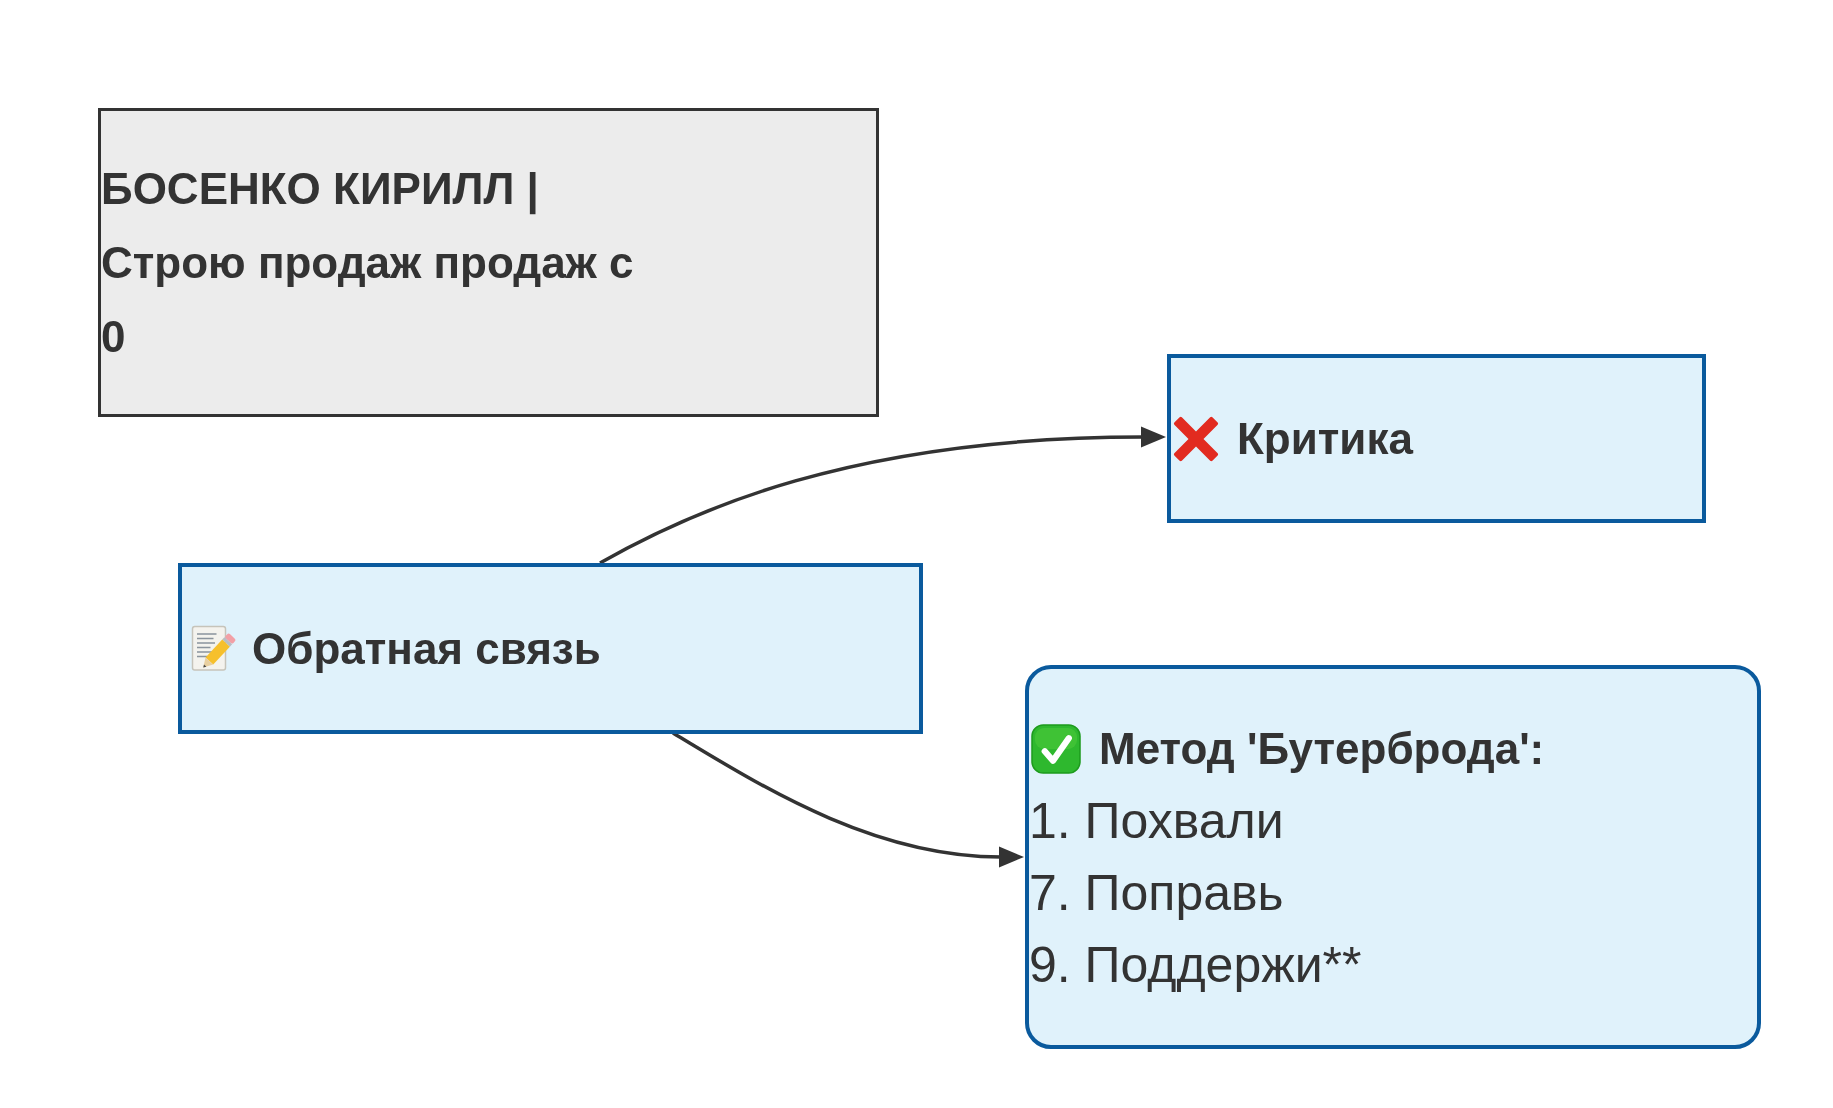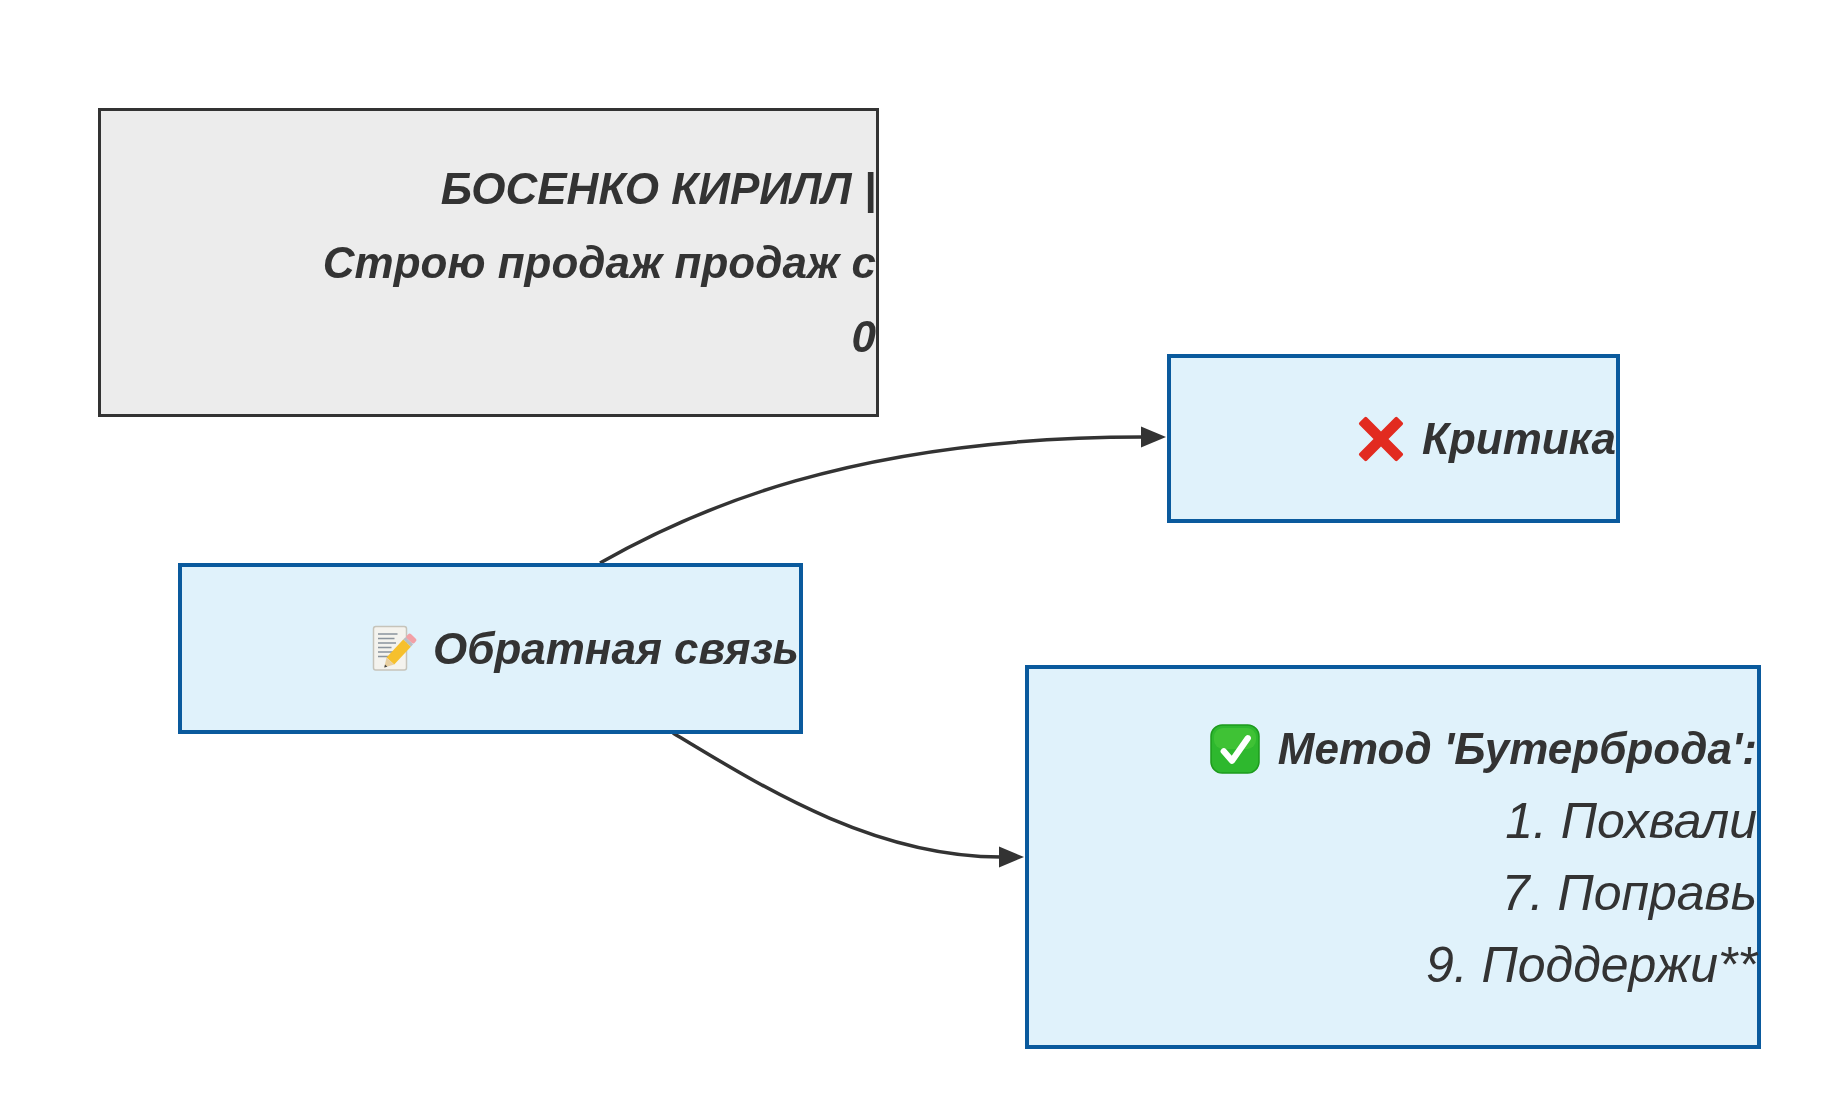--- a/index.html
+++ b/index.html
@@ -2,30 +2,29 @@
 <html><head>
 <meta charset="utf-8">
 <style>
   html,body{margin:0;padding:0;background:#ffffff;}
   .stage{
     position:relative;width:1833px;height:1108px;background:#ffffff;
     font-family:"Liberation Sans",sans-serif;color:#333333;overflow:hidden;
   }
   .node{
     position:absolute;box-sizing:border-box;
-    display:flex;flex-direction:column;justify-content:center;align-items:flex-end;
+    display:flex;flex-direction:column;justify-content:center;align-items:flex-start;
     text-align:center;
-    font-style:italic;
   }
   .node-gray{background:#ececec;border:3px solid #333333;}
   .node-blue{background:#e0f2fb;border:4px solid #0a5a9d;}
   .node-profile{left:98px;top:108px;width:781px;height:309px;}
-  .node-feedback{left:178px;top:563px;width:625px;height:171px;}
-  .node-critique{left:1167px;top:354px;width:453px;height:169px;}
-  .node-method{left:1025px;top:665px;width:736px;height:384px;}
+  .node-feedback{left:178px;top:563px;width:745px;height:171px;}
+  .node-critique{left:1167px;top:354px;width:539px;height:169px;}
+  .node-method{left:1025px;top:665px;width:736px;height:384px;border-radius:26px;}
   .line{font-size:44px;font-weight:700;line-height:74px;white-space:nowrap;}
   .iconline{display:flex;flex-direction:row;align-items:center;justify-content:center;line-height:72px;}
   .iconline .icon{margin-right:16px;flex:0 0 auto;display:block;}
   .method-item{font-size:50px;font-weight:400;line-height:72px;white-space:nowrap;}
   .edges{position:absolute;left:0;top:0;width:1833px;height:1108px;pointer-events:none;}
 </style>
 </head>
 <body>
 
 <div class="stage">

